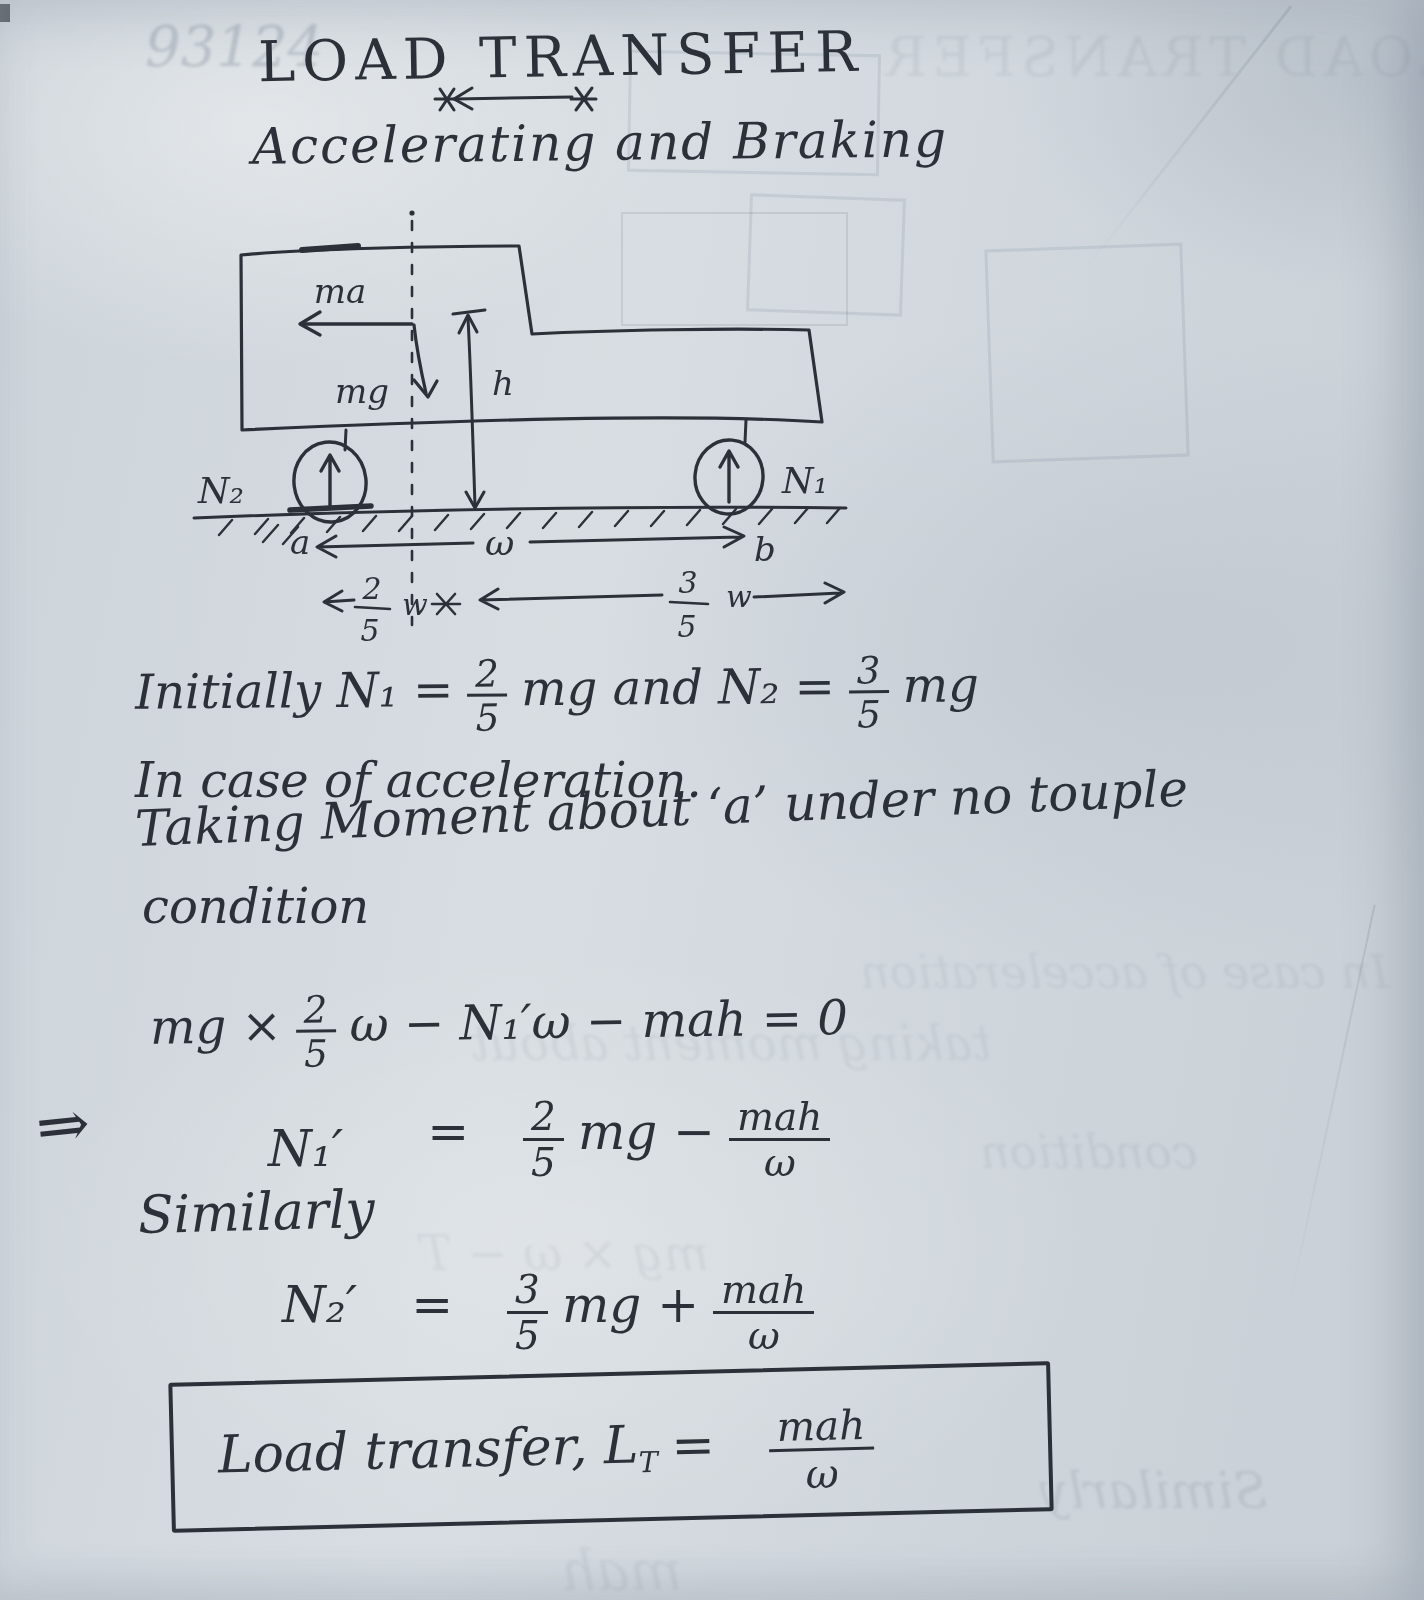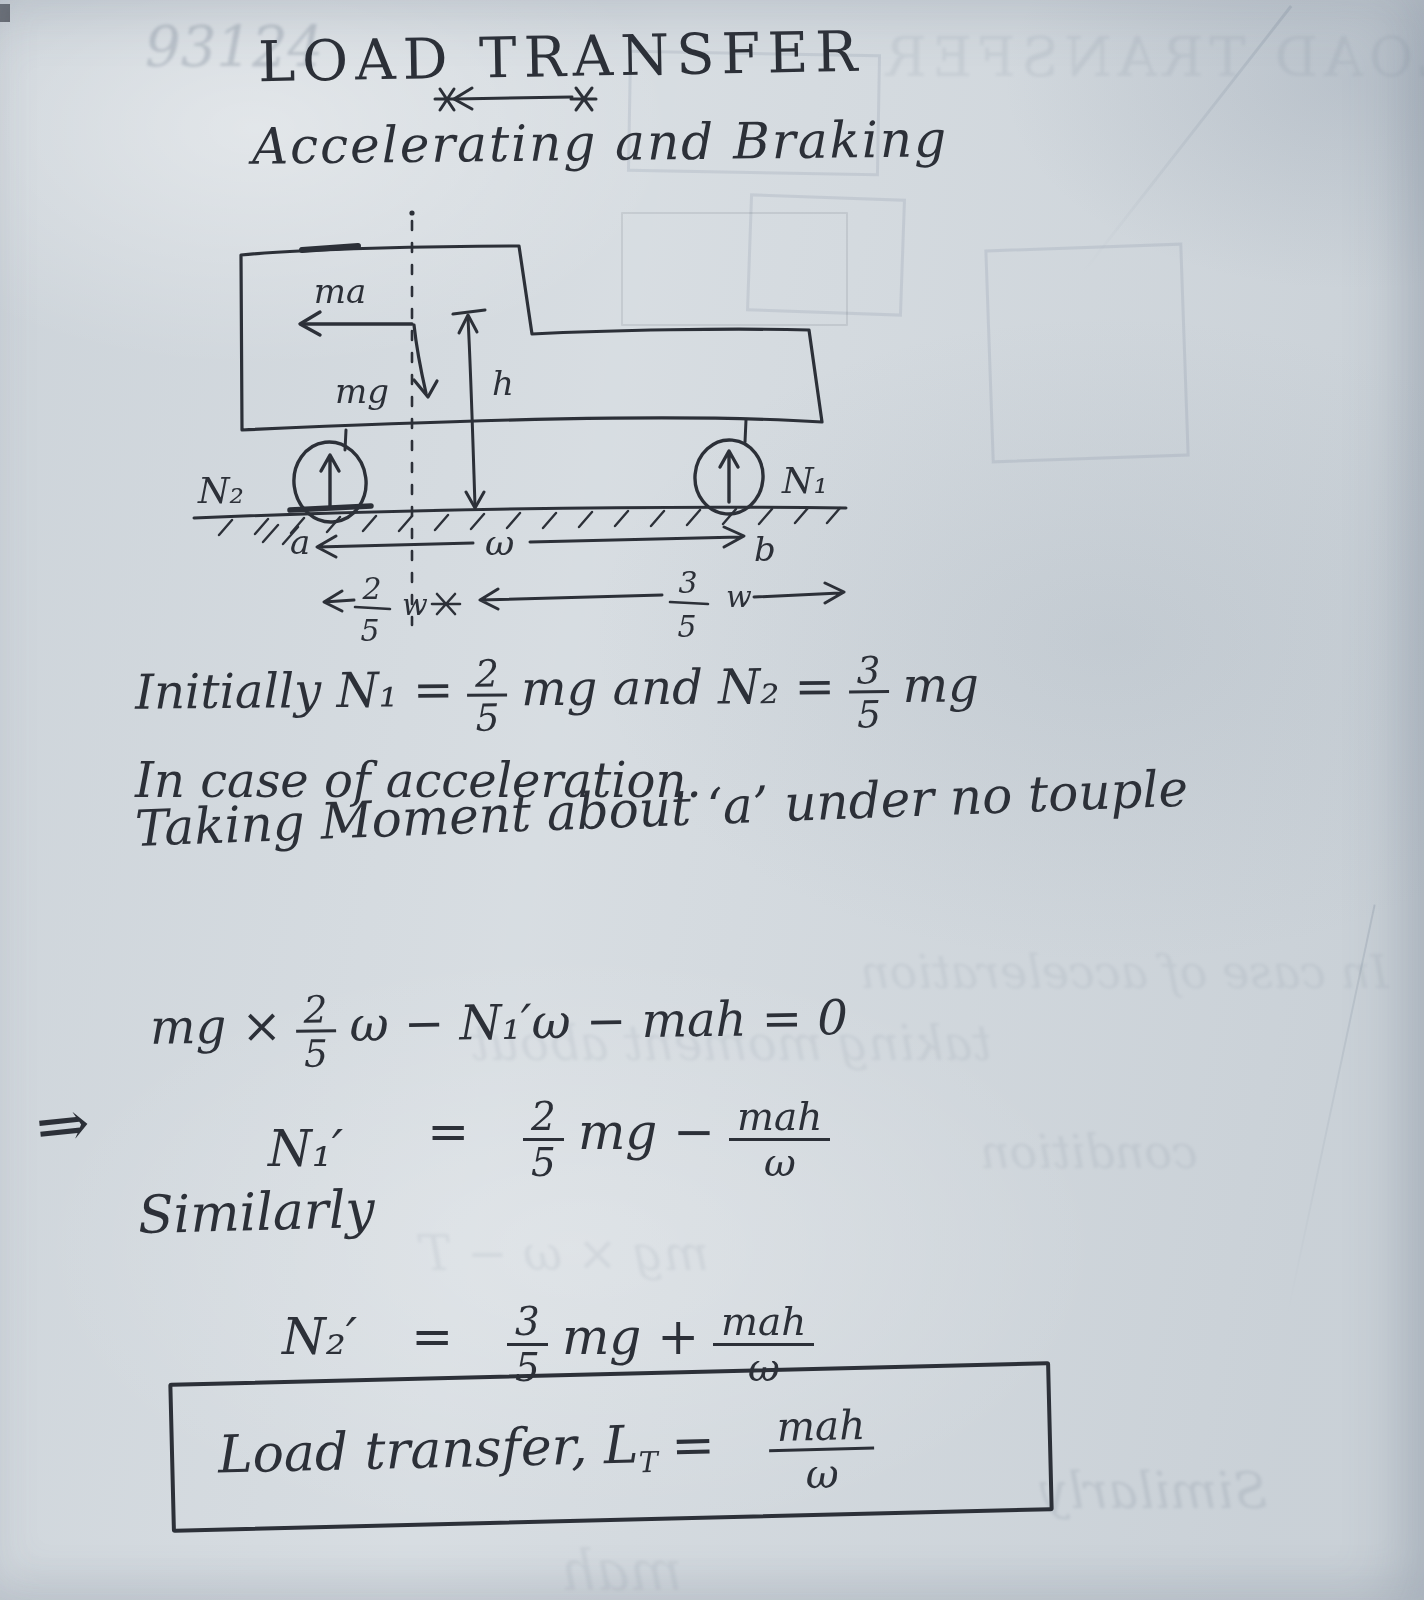--- a/index.html
+++ b/index.html
@@ -28,21 +28,21 @@
   .ttl-sub{left:252px;top:114px;font-size:50px;letter-spacing:2px;transform:rotate(-0.6deg);}
   .hw{display:flex;align-items:center;gap:14px;}
   .ln-init{left:135px;top:646px;font-size:48px;transform:rotate(-0.5deg);}
   .ln-case{left:135px;top:752px;font-size:48px;}
   .ln-taking{left:135px;top:800px;font-size:50px;transform:rotate(-2.2deg);transform-origin:left center;}
   .ln-cond{left:142px;top:878px;font-size:48px;}
   .ln-eq1{left:150px;top:980px;font-size:48px;transform:rotate(-0.8deg);}
   .arrow-mark{left:36px;top:1088px;font-size:64px;transform:rotate(-6deg);font-style:normal;}
   .ln-eq2{left:268px;top:1086px;font-size:50px;}
   .ln-sim{left:138px;top:1182px;font-size:52px;transform:rotate(-1.5deg);}
-  .ln-eq3{left:282px;top:1262px;font-size:50px;margin-top:32px;}
+  .ln-eq3{left:282px;top:1262px;font-size:50px;}
   .gap-lg{margin-right:70px;margin-top:34px;}
   .gap-md{margin-right:40px;}
   .frac{display:inline-flex;flex-direction:column;align-items:center;line-height:1.05;font-size:.78em;transform:translateY(8px);}
   .frac .num{padding:0 8px;border-bottom:3px solid currentColor;}
   .frac .den{padding-top:2px;}
   .sub{font-size:.55em;vertical-align:-0.35em;}
   .result-box{
     left:170px;top:1372px;width:882px;height:150px;border:4px solid #2c3038;border-radius:3px;
     transform:rotate(-1.4deg);display:flex;align-items:center;padding-left:44px;font-size:52px;gap:14px;box-sizing:border-box;
   }
@@ -145,20 +145,21 @@
     <span>mg and N₂ =</span>
     <span class="frac">
         <span class="num">3</span>
         <span class="den">5</span>
       </span>
     <span>mg</span>
   </div>
 
   <div class="abs ln-case">In case of acceleration.</div>
   <div class="abs ln-taking">Taking Moment about ‘a’ under no touple</div>
+  <div class="abs ln-cond">condition</div>
 
   <div class="abs hw ln-eq1">
     <span>mg ×</span>
     <span class="frac">
         <span class="num">2</span>
         <span class="den">5</span>
       </span>
     <span>ω − N₁′ω − mah = 0</span>
   </div>
 

